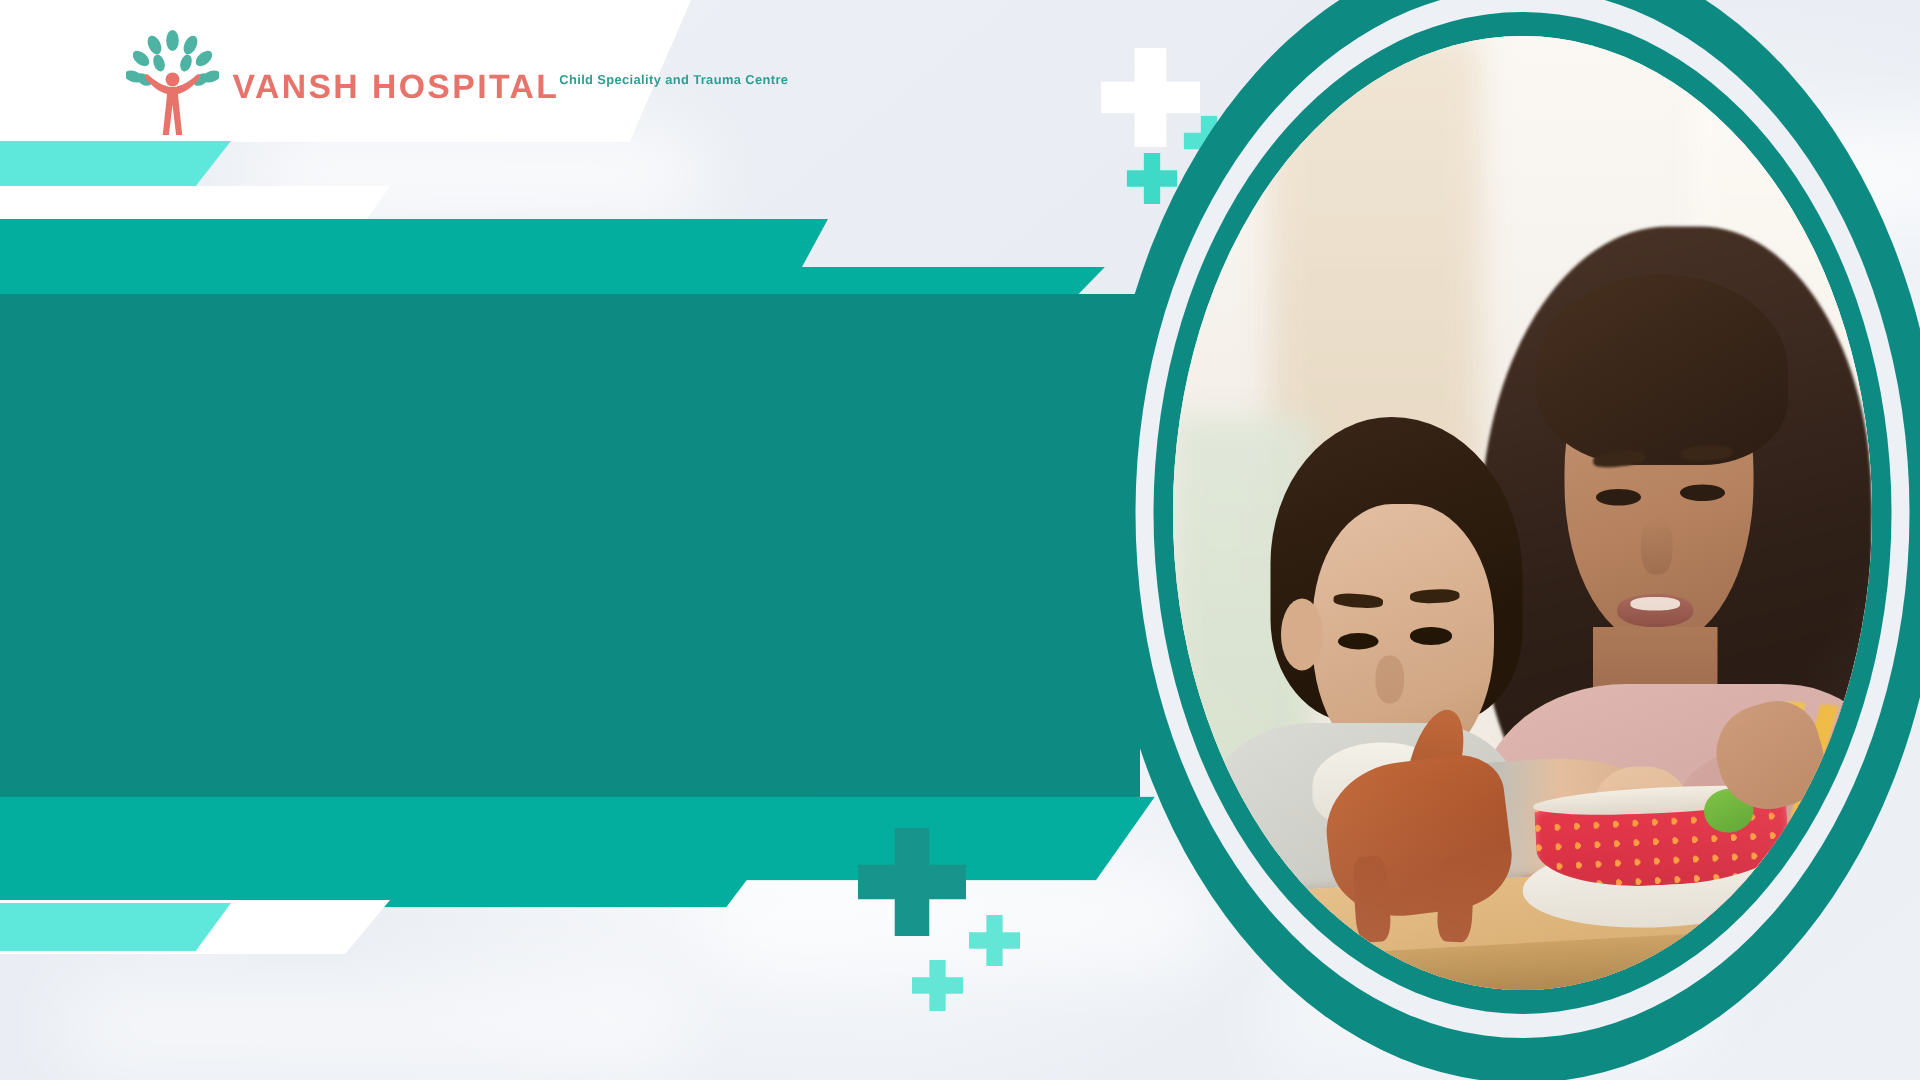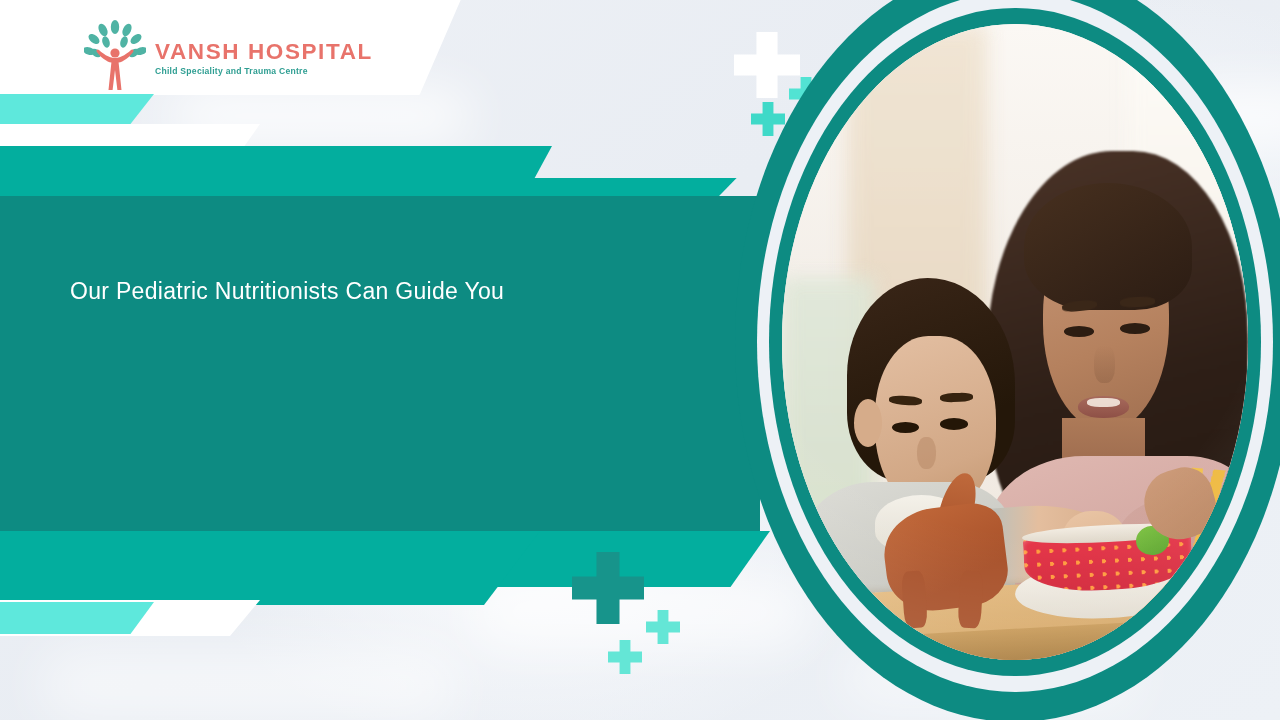--- a/index.html
+++ b/index.html
@@ -33,21 +33,21 @@
     position:absolute; left:-40px; top:-10px;
     width:505px; height:105px;
     background:#FFFFFF;
     clip-path: polygon(0 0, 100% 0, 91% 100%, 0 100%);
     box-shadow:0 2px 14px rgba(120,140,160,.10);
   }
 
   
   .logo { position:absolute; left:84px; top:20px; display:flex; align-items:center; gap:9px; }
   .logo-mark { width:62px; height:72px; flex:0 0 62px; }
-  .logo-text { display:flex; flex-direction:column; justify-content:center; padding-top:4px; }
+  .logo-text { display:flex; justify-content:center; padding-top:4px; }
   .logo-title {
     font-size:22.5px; font-weight:bold; letter-spacing:1.6px;
     color:#E8736B; line-height:1.05; white-space:nowrap;
   }
   .logo-sub {
     font-size:8.6px; font-weight:bold; letter-spacing:.25px;
     color:#2E9E92; line-height:1.1; margin-top:3px; white-space:nowrap;
   }
 
   
@@ -420,21 +420,20 @@
   <div class="stripe teal-band-top2"></div>
 
   <div class="panel-main"></div>
 
   <div class="stripe teal-band-bot"></div>
   <div class="stripe teal-band-bot2"></div>
   <div class="stripe white-bot"></div>
   <div class="stripe mint-bot"></div>
 
   <div class="copy">
-    <div class="subhead">Our Pediatric Nutritionists Can Guide You</div>
   </div>
 
   <div class="cluster-top">
     <div class="cross c-big"></div>
     <div class="cross c-mid"></div>
     <div class="cross c-small"></div>
   </div>
 
   <div class="cluster-bot">
     <div class="cross c-big"></div>

